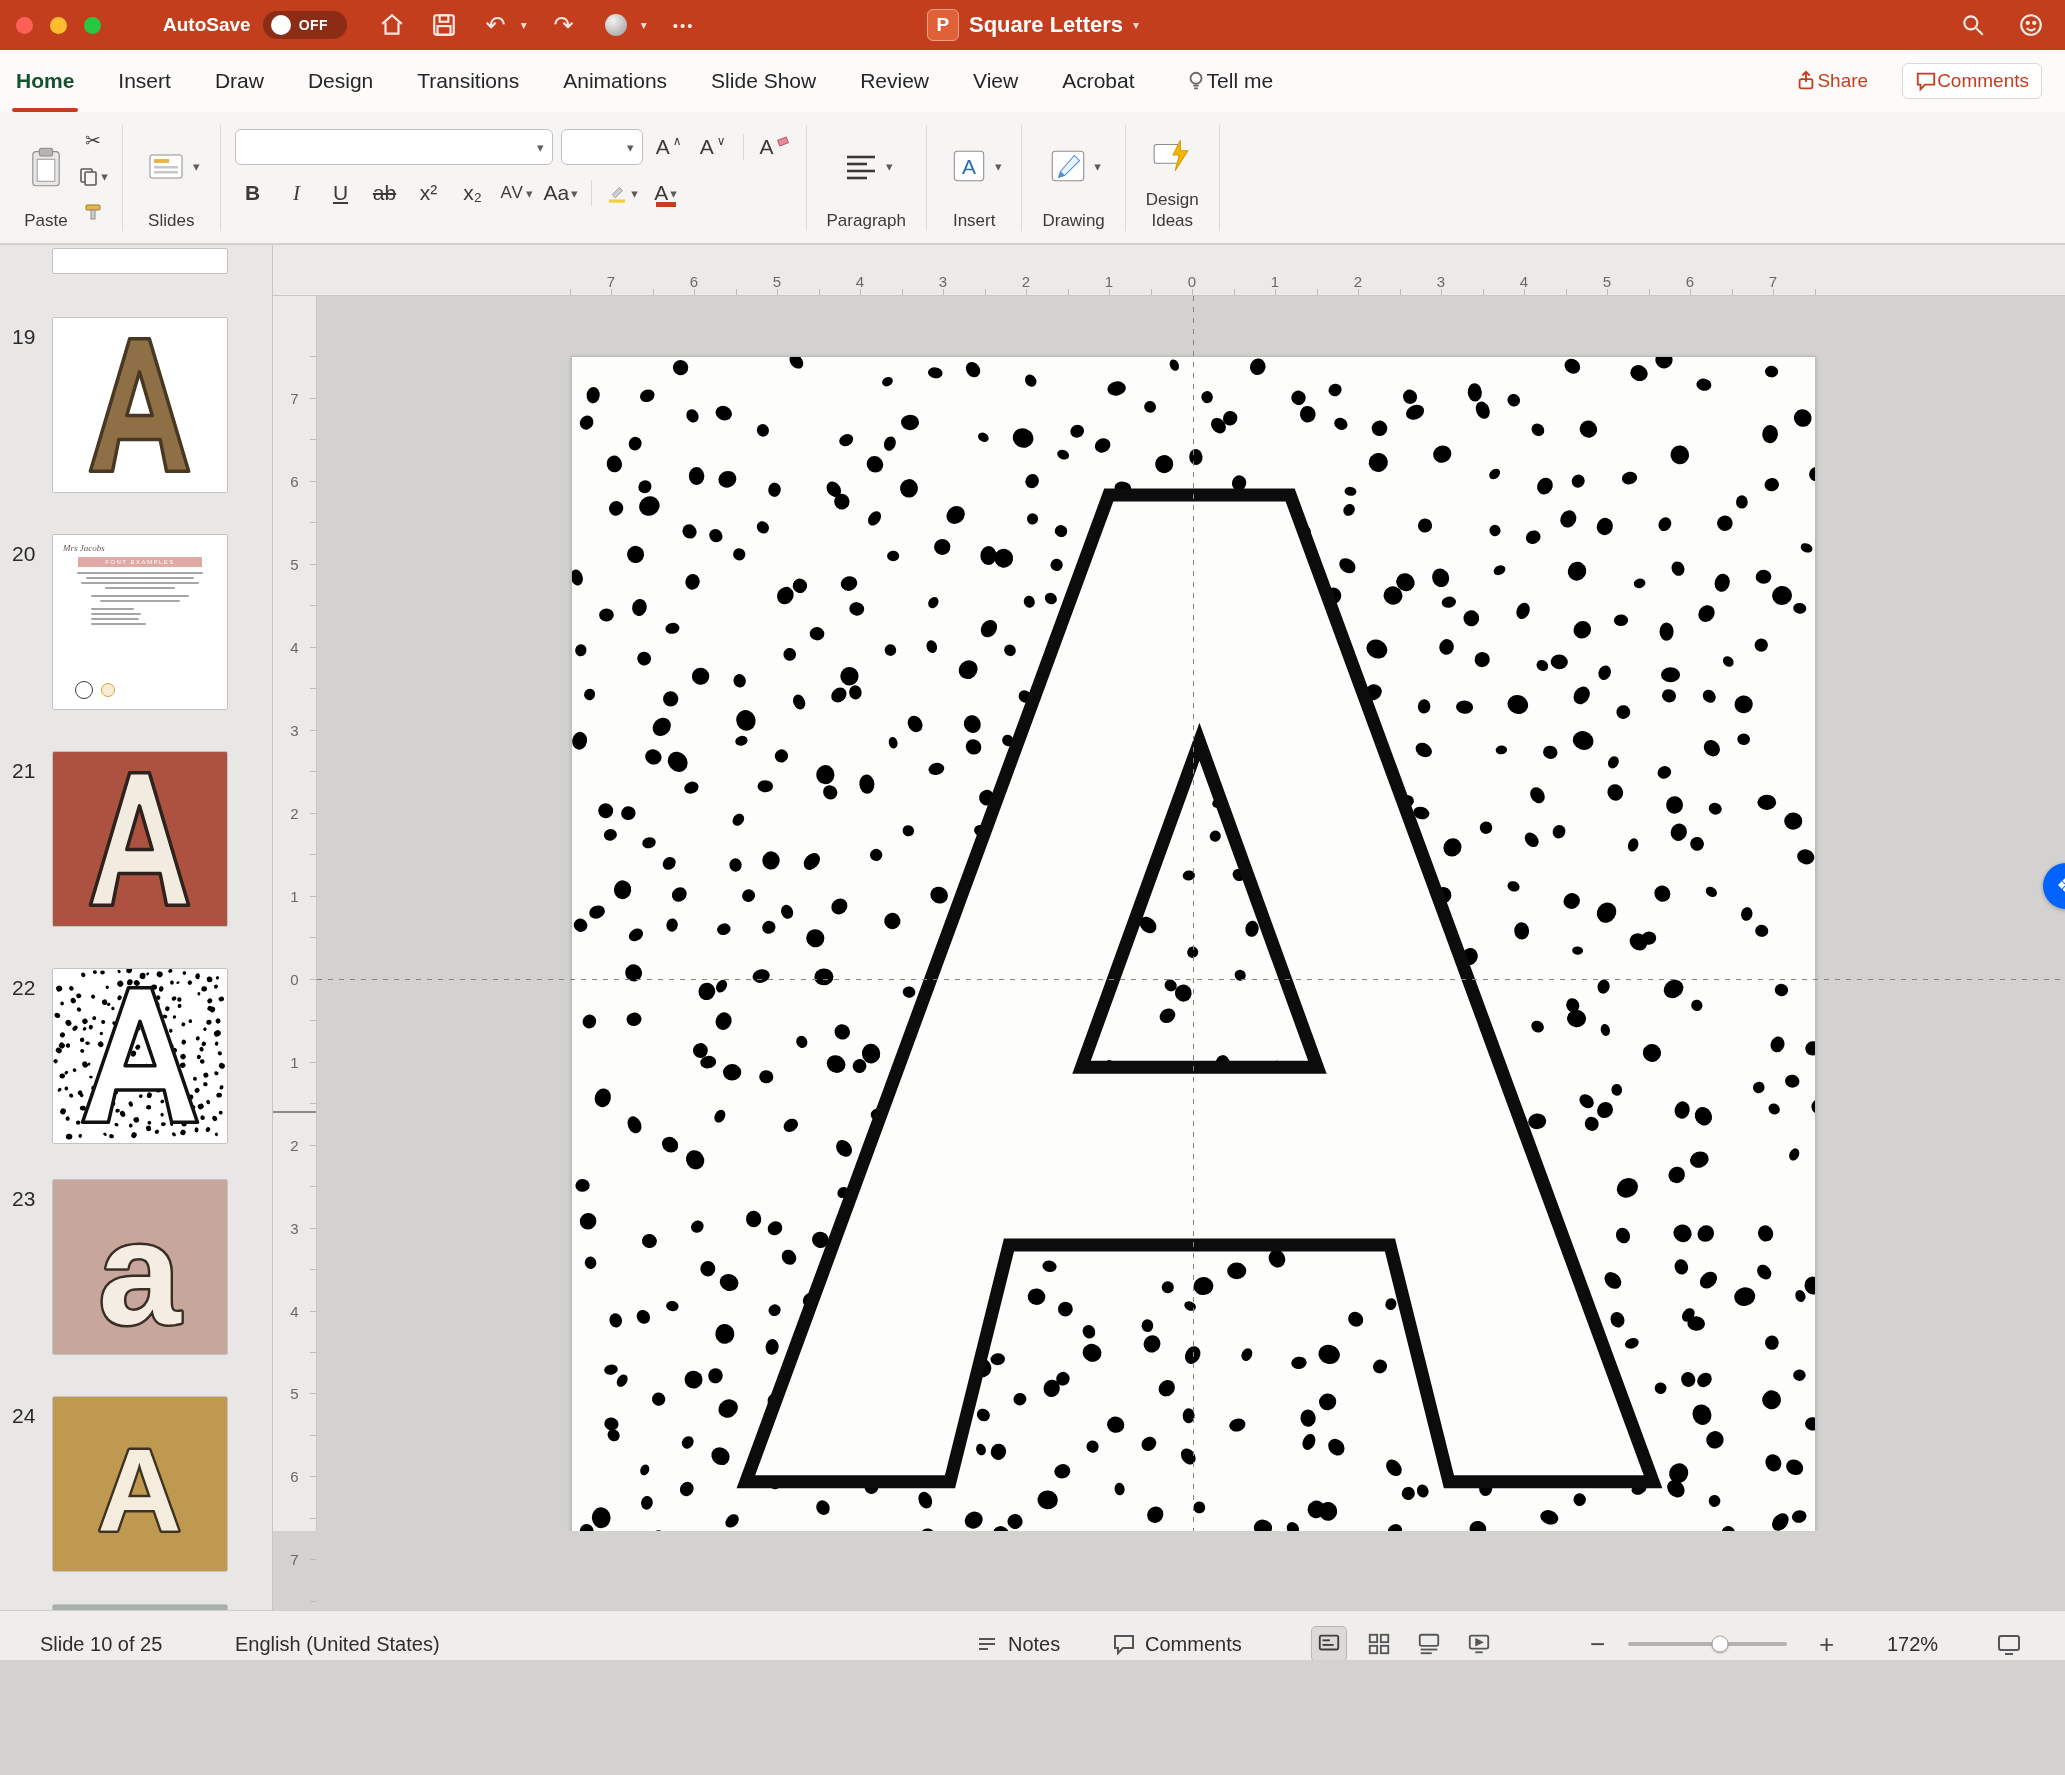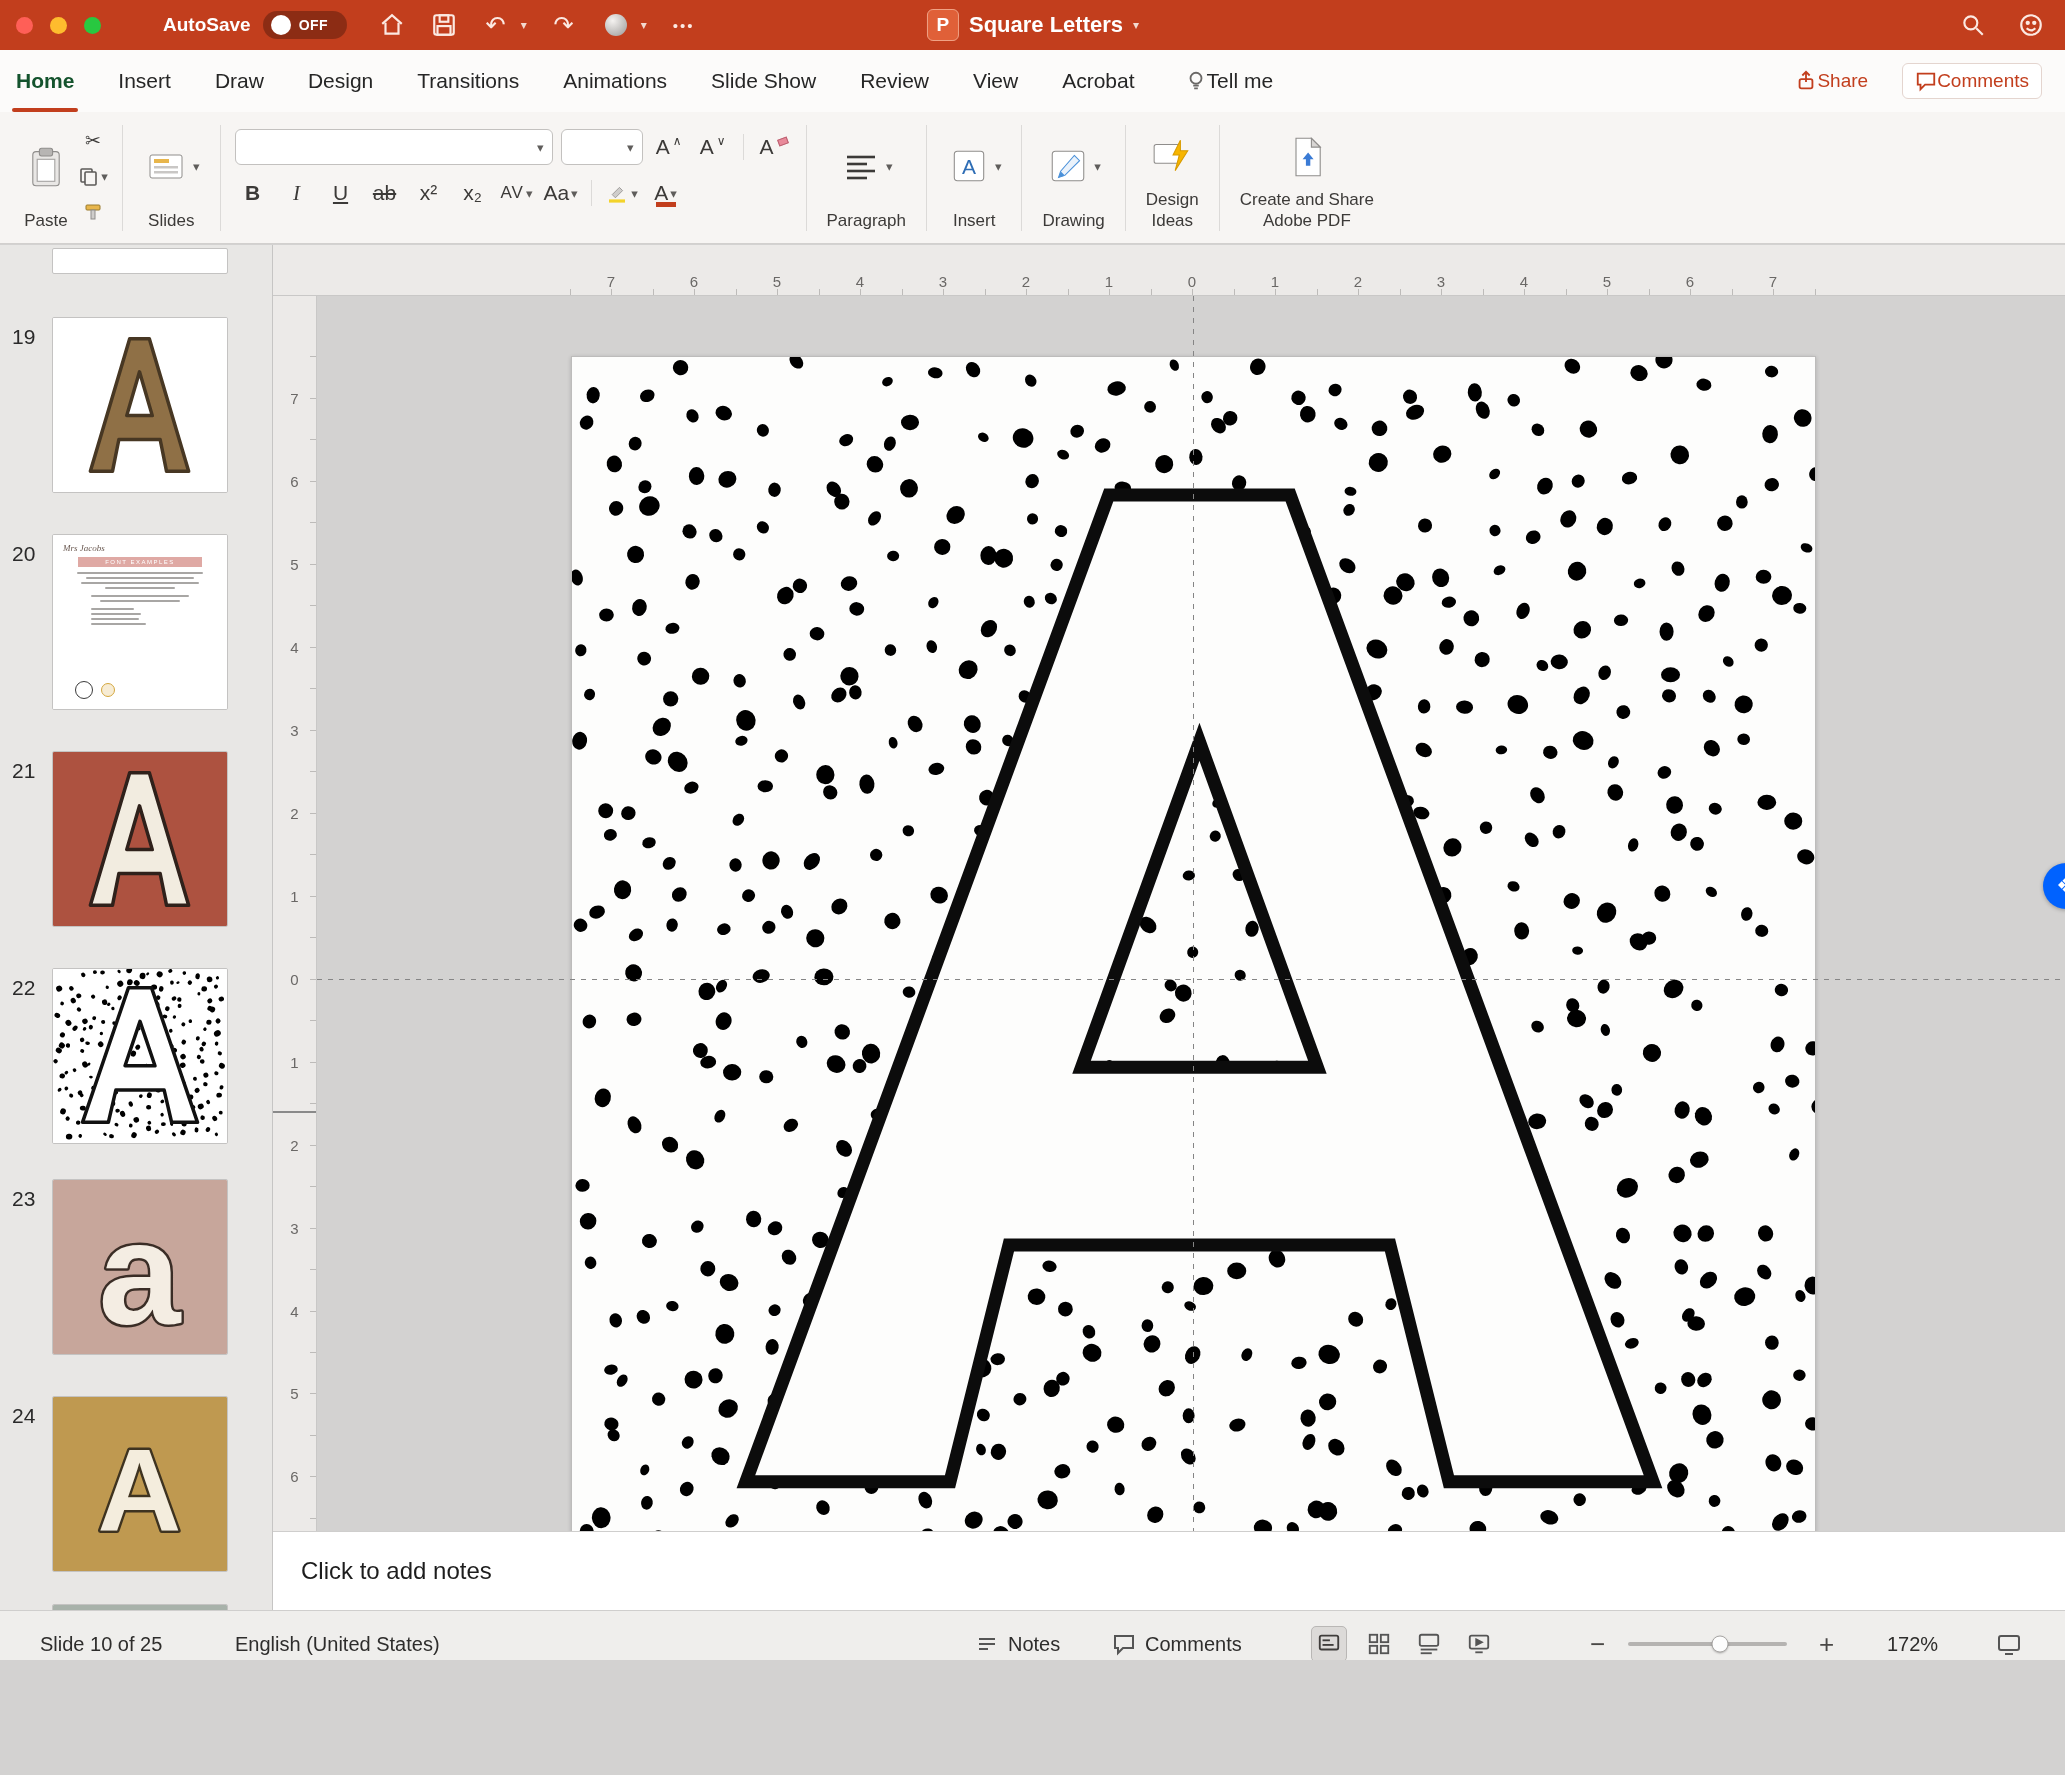--- a/index.html
+++ b/index.html
@@ -359,30 +359,20 @@
       <span class="iconwrap">
         <svg width="46" height="42" viewBox="0 0 40 40">
             <rect x="3" y="8" width="24" height="18" rx="2" fill="#fff" stroke="#8f8d8b"></rect>
             <path d="M28 4 L21 18 H27 L23 33 L35 14 H28 Z" fill="#f7b500" stroke="#d89b00"></path>
           </svg>
       </span>
       <span class="lbl"><span>Design</span><br><span>Ideas</span></span>
     </div>
     <div class="vdiv"></div>
 
-    <div class="bigbtn">
-      <span class="iconwrap">
-        <svg width="44" height="44" viewBox="0 0 40 40">
-            <path d="M10 3 H24 L32 11 V37 H10 Z" fill="#fff" stroke="#8f8d8b"></path>
-            <path d="M24 3 L24 11 H32 Z" fill="#d8d6d4" stroke="#8f8d8b"></path>
-            <path d="M16 22 l5 -6 l5 6 h-3 v6 h-4 v-6 Z" fill="#3a7bd5"></path>
-          </svg>
-      </span>
-      <span class="lbl"><span>Create and Share</span><br><span>Adobe PDF</span></span>
-    </div>
   </div>
 
   <aside class="thumbs" id="thumb-panel">
       <div class="thumb-row" style="top: 3px;">
         <span class="thumb-num"></span>
         <div class="thumb-box" style="height: 26px;">
           <svg viewBox="0 0 177 26">
             <rect width="177" height="26" fill="#ffffff"></rect>
           </svg>
         </div>
@@ -1428,23 +1418,20 @@
           <path id="letterA" transform="translate(175,139) scale(9.13,9.93)" fill-rule="evenodd" stroke-linejoin="miter" vector-effect="non-scaling-stroke" stroke-width="13" d="M40 0 L60 0 L100 100 L77.5 100 L71 76 L29 76 L22.5 100 L0 100 Z M50 25 L63 58 L37 58 Z" fill="#fdfdfc" stroke="#0c0c0c"></path>
         </svg>
       </div>
       <div class="vguide" style="left:876px"></div>
       <div class="hguide" style="top:683px"></div>
       <div class="dropbox" style="right:-23px;top:567px">
           <span>❖</span>
         </div>
     </div>
 
-    <div class="notes">
-      <span class="ph">Click to add notes</span>
-    </div>
   </div>
 
   <div class="statusbar">
     <span class="sb-item" style="left:40px">Slide 10 of 25</span>
     <span class="sb-item" style="left:235px">English (United States)</span>
 
     <span class="sb-item" style="left:975px">
       <svg width="24" height="24" viewBox="0 0 24 24">
           <g stroke="#555" stroke-width="2" fill="none">
             <line x1="4" y1="7" x2="20" y2="7"></line>

